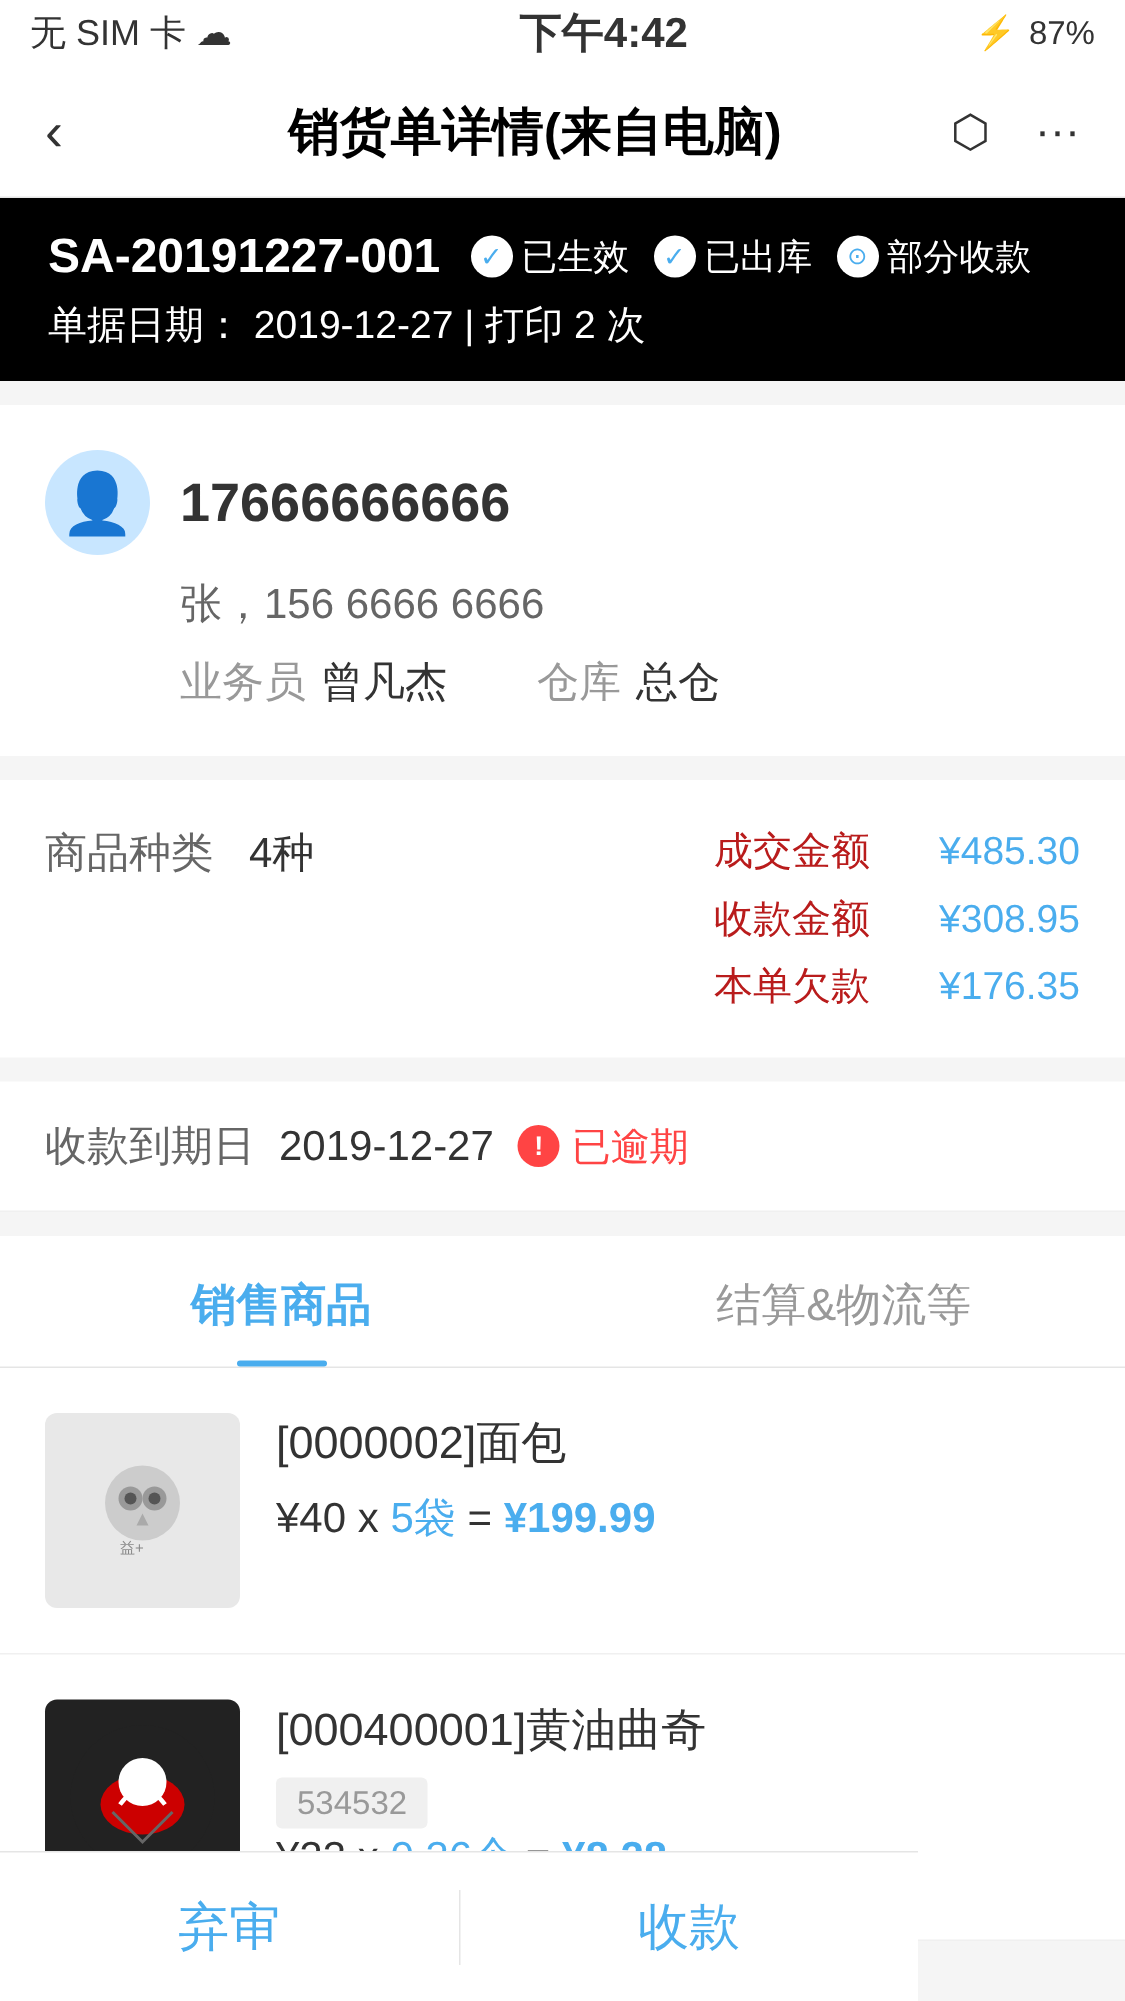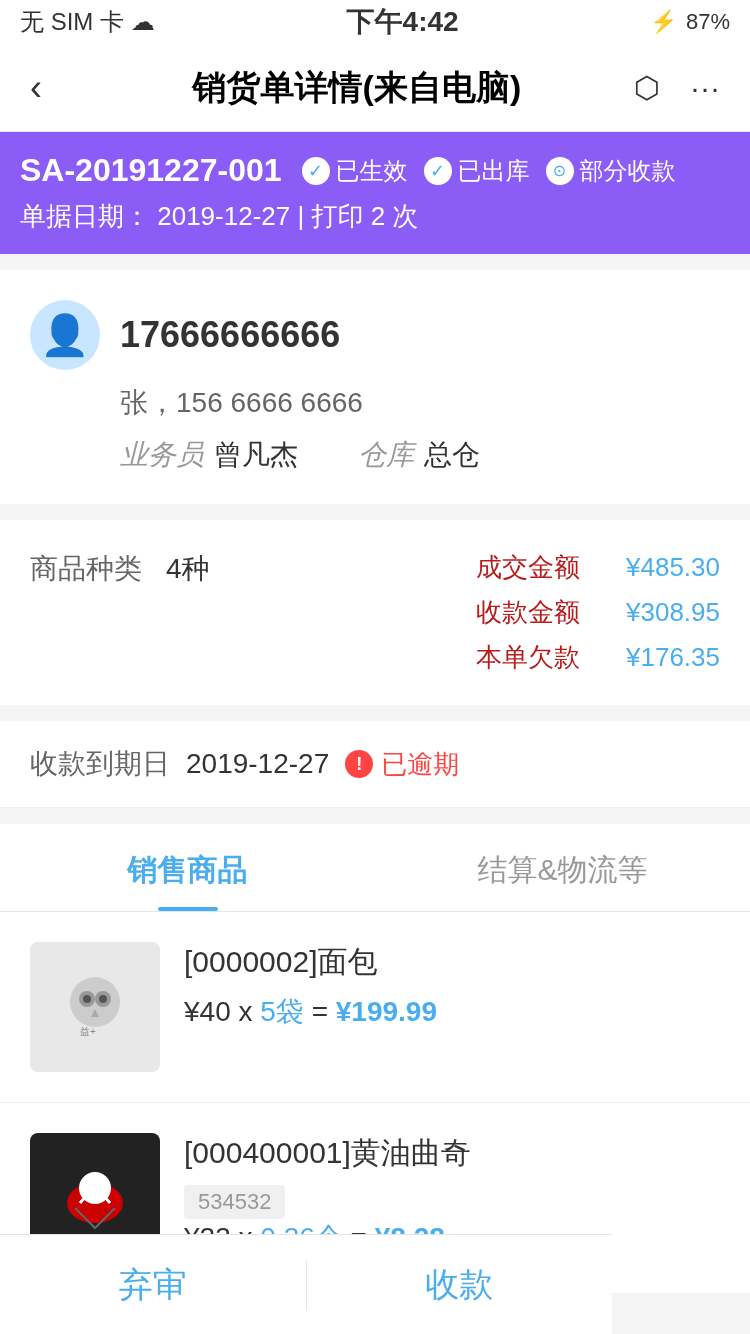--- a/index.html
+++ b/index.html
@@ -57,22 +57,22 @@
       gap: 30px;
     }
     .nav-action-icon {
       font-size: 30px;
       color: #333;
       cursor: pointer;
     }
 
     
     .order-header {
-      background: #8b5cf6;
-      padding: 20px 20px;
+      background: #000000;
+      padding: 20px 32px;
     }
     .order-header-row1 {
       display: flex;
       align-items: center;
       gap: 20px;
       margin-bottom: 10px;
     }
     .order-id {
       font-size: 32px;
       font-weight: 700;
@@ -150,21 +150,21 @@
       margin-left: 90px;
       gap: 60px;
     }
     .meta-item {
       display: flex;
       align-items: center;
       gap: 10px;
       font-size: 28px;
       color: #666;
     }
-    .meta-label { color: #999; font-style: italic; }
+    .meta-label { color: #999; }
     .meta-value { color: #333; font-weight: 500; }
 
     
     .stats-section {
       background: #fff;
       padding: 30px;
       margin-top: 16px;
       display: flex;
       justify-content: space-between;
       align-items: flex-start;

